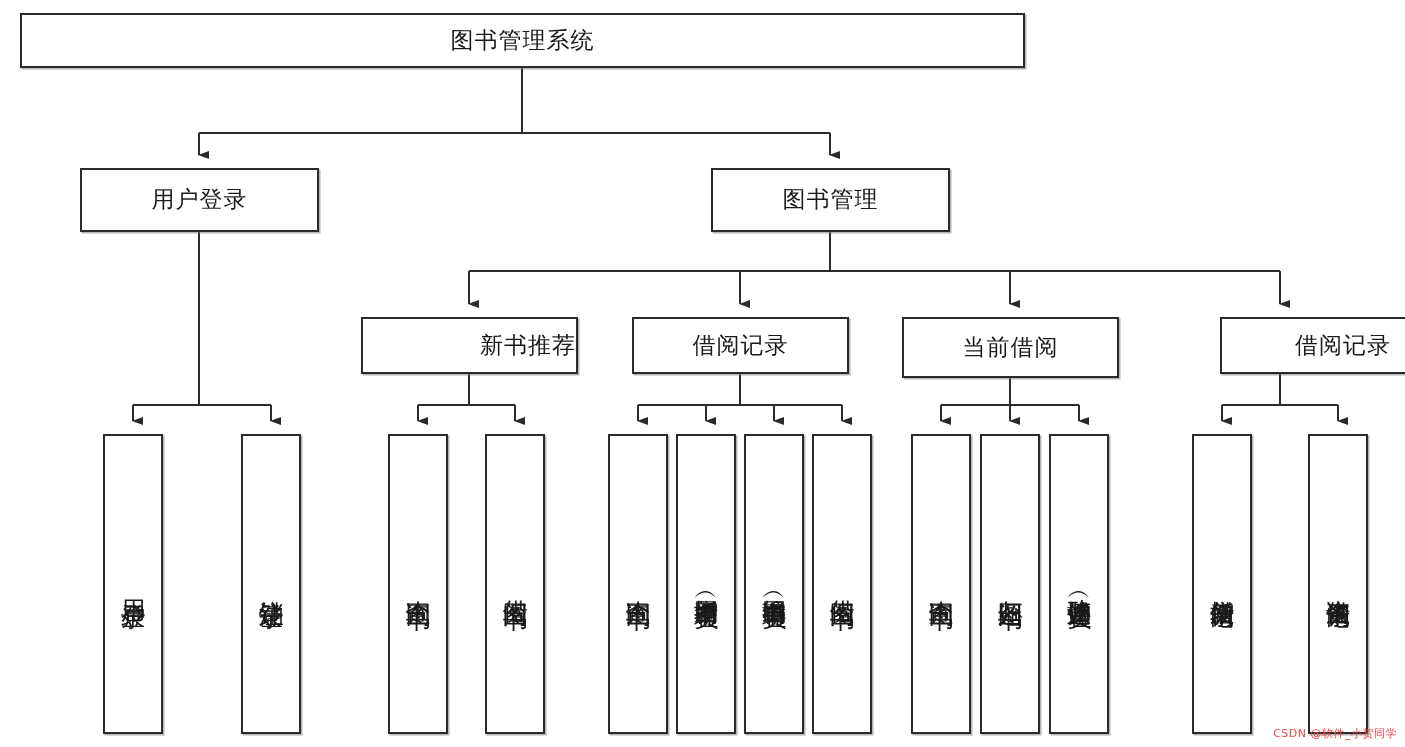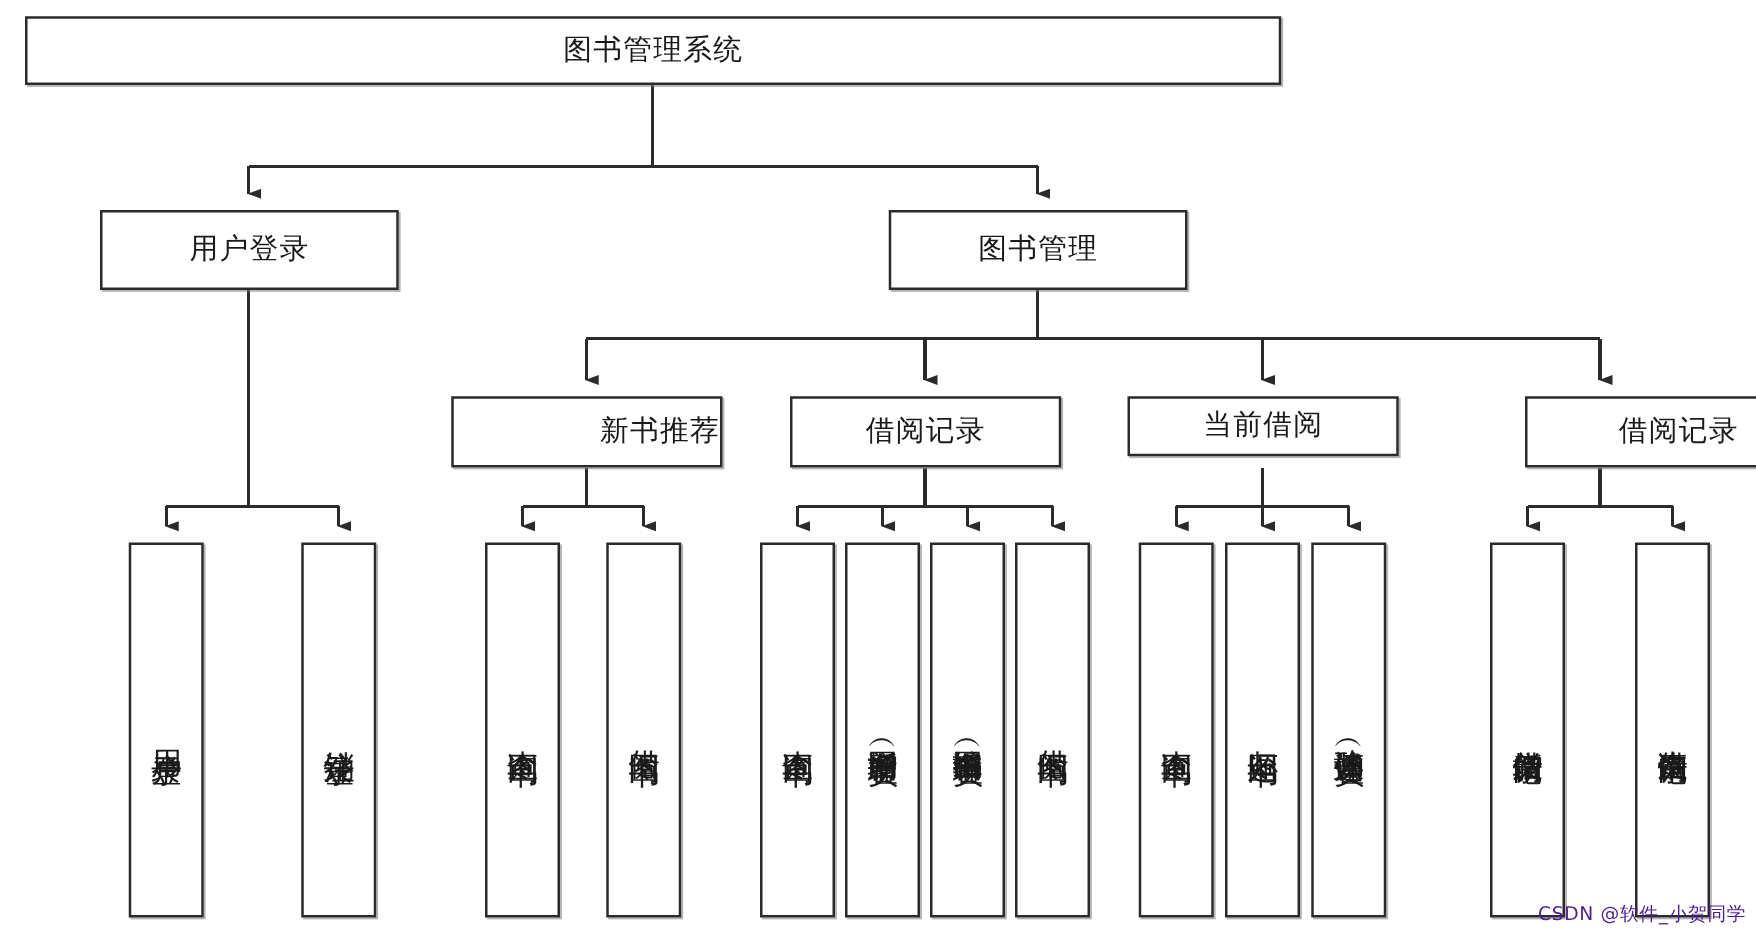--- a/index.html
+++ b/index.html
@@ -64,22 +64,22 @@
     white-space: nowrap;
   }
   .node.vert.tall .label {
     font-size: 24px;
     letter-spacing: 1px;
   }
   #watermark {
     position: absolute;
     right: 8px;
     bottom: 6px;
-    font-size: 15px;
-    color: #4c1d95;
+    font-size: 11px;
+    color: #ef4444;
     letter-spacing: 0.5px;
     white-space: nowrap;
     user-select: none;
   }
 </style>
 </head>
 <body>
 
 <div id="diagram">
 
@@ -143,21 +143,21 @@
   <div class="node horiz" style="left:711px; top:168px; width:239px; height:64px;justify-content:center;">
     <span class="label">图书管理</span>
   </div>
 
   <div class="node horiz" style="left:361px; top:317px; width:217px; height:57px;justify-content:flex-end;">
     <span class="label">新书推荐</span>
   </div>
   <div class="node horiz" style="left:632px; top:317px; width:217px; height:57px;">
     <span class="label">借阅记录</span>
   </div>
-  <div class="node horiz" style="left:902px; top:317px; width:217px; height:48px;align-items:center;">
+  <div class="node horiz" style="left:902px; top:317px; width:217px; height:61px;align-items:center;">
     <span class="label">当前借阅</span>
   </div>
   <div class="node horiz" style="left:1220px; top:317px; width:246px; height:57px;text-align:right;">
     <span class="label">借阅记录</span>
   </div>
 
   <div class="node vert" style="left:103px; top:434px; width:60px; height:300px;">
     <span class="label">用户登录</span>
   </div>
   <div class="node vert" style="left:241px; top:434px; width:60px; height:300px;">

